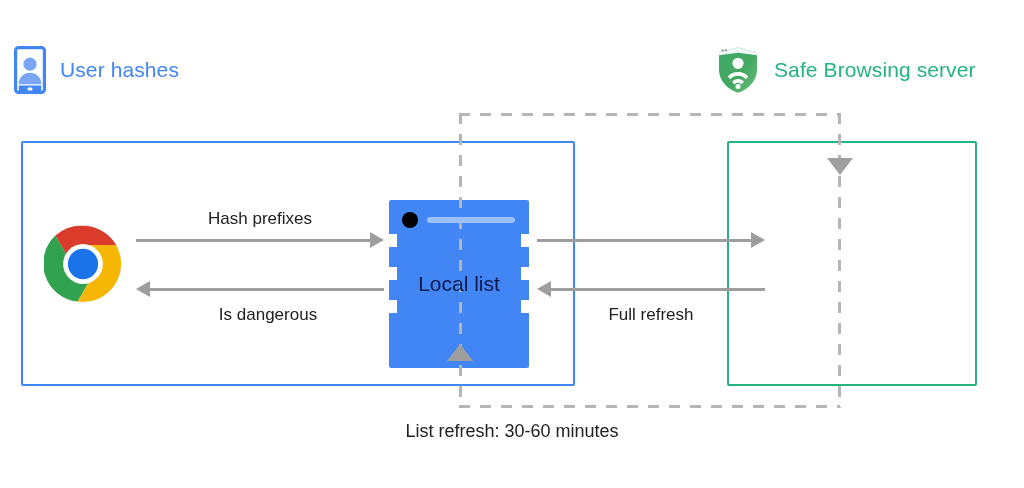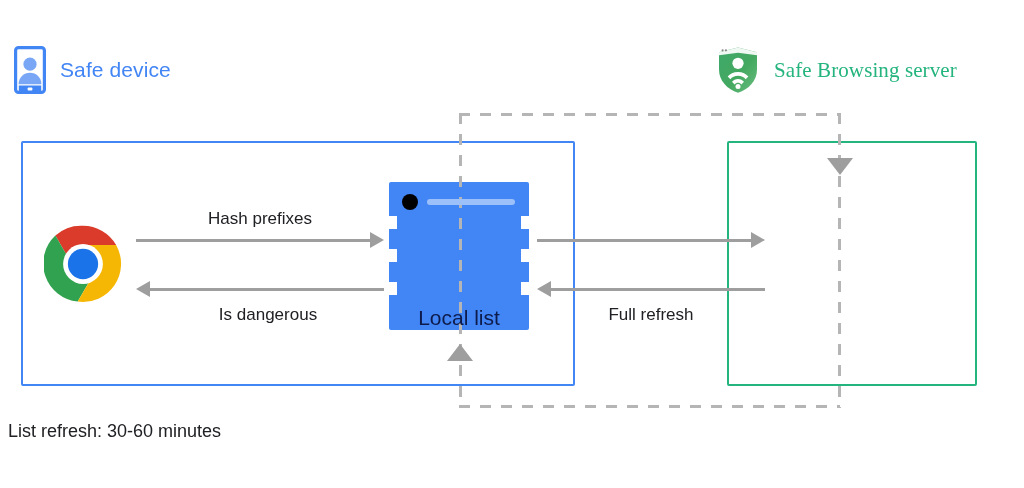--- a/index.html
+++ b/index.html
@@ -26,21 +26,21 @@
     align-items: center;
     gap: 14px;
   }
   .legend-label {
     font-size: 21px;
     letter-spacing: 0.1px;
     white-space: nowrap;
   }
   #legend-user { left: 14px; top: 46px; }
   #legend-user .legend-label { color: #4285F4; }
-  #legend-server { left: 716px; top: 46px; font-family: Liberation Serif, serif; }
+  #legend-server { left: 716px; top: 46px; }
   #legend-server .legend-label { color: #24b47e; }
 
   .phone-icon { width: 32px; height: 48px; display: block; }
   .shield-icon { width: 44px; height: 48px; display: block; }
 
   
   .container-box {
     position: absolute;
     border-radius: 2px;
     background: transparent;
@@ -74,21 +74,21 @@
   }
   .chip-label {
     color: #0d1b4b;
     font-size: 21px;
     line-height: 1.16;
     text-align: center;
     padding: 0 12px;
     position: relative;
     z-index: 3;
   }
-  #local-list-chip { left: 389px; top: 182px; width: 140px; height: 148px; align-items: flex-end; }
+  #local-list-chip { left: 389px; top: 200px; width: 140px; height: 168px; }
   #server-list-chip { left: 769px; top: 194px; width: 140px; height: 148px; }
 
   .chip-dot {
     position: absolute;
     left: 13px; top: 12px;
     width: 16px; height: 16px;
     border-radius: 50%;
     background: #000000;
     z-index: 3;
   }
@@ -169,43 +169,43 @@
     border-top: 17px solid #9e9e9e;
   }
   .tri.up {
     border-left: 13px solid transparent;
     border-right: 13px solid transparent;
     border-bottom: 17px solid #9e9e9e;
   }
 
   #refresh-caption {
     position: absolute;
-    left: 8px; right: 0;
+    left: 0; right: 0;
     top: 421px;
-    text-align: left;
+    text-align: center;
     font-size: 18px;
     color: #202124;
   }
 </style>
 </head>
 <body>
 
 <div id="canvas">
 
   <div class="legend" id="legend-user">
     <span class="icon-wrap">
       <svg class="phone-icon" viewBox="0 0 32 48" xmlns="http://www.w3.org/2000/svg">
         <rect x="1.6" y="1.6" width="28.8" height="44.8" rx="3" fill="none" stroke="#4285F4" stroke-width="3.2"></rect>
         <rect x="4.8" y="39.5" width="22.4" height="6.9" fill="#4285F4"></rect>
         <rect x="13.6" y="41.6" width="4.8" height="3" rx="1" fill="#ffffff"></rect>
         <circle cx="16" cy="18.2" r="6.6" fill="#7aa7f5"></circle>
         <path d="M4.6 38.2c0-6.6 5.1-11.4 11.4-11.4s11.4 4.8 11.4 11.4z" fill="#7aa7f5"></path>
       </svg>
     </span>
-    <span class="legend-label">Safe device</span>
+    <span class="legend-label">User hashes</span>
   </div>
 
   <div class="legend" id="legend-server">
     <span class="icon-wrap">
       <svg class="shield-icon" viewBox="0 0 44 48" xmlns="http://www.w3.org/2000/svg">
         <defs>
           <linearGradient id="shieldGrad" x1="0" y1="0" x2="1" y2="1">
             <stop offset="0%" stop-color="#3fa96b"></stop>
             <stop offset="55%" stop-color="#43a860"></stop>
             <stop offset="100%" stop-color="#69bd7e"></stop>

